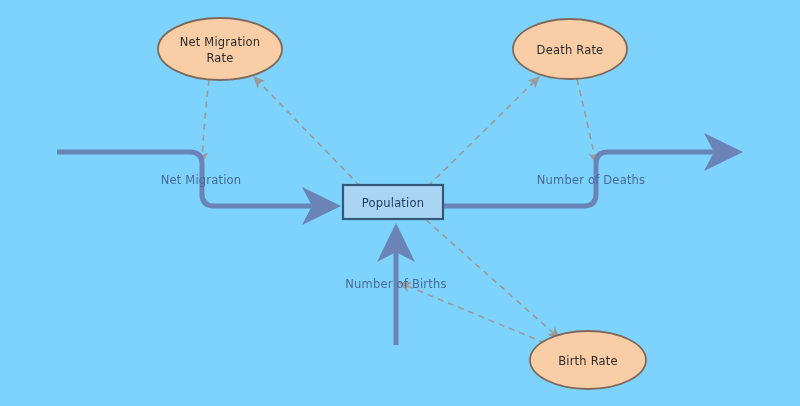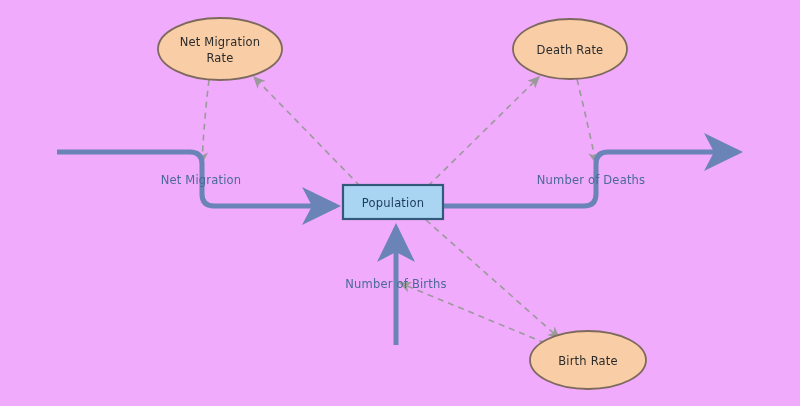--- a/index.html
+++ b/index.html
@@ -8,21 +8,21 @@
     padding: 0;
     background: #ffffff;
   }
   body {
     font-family: "Liberation Sans", sans-serif;
   }
   #diagram-canvas {
     position: relative;
     width: 800px;
     height: 406px;
-    background: #f0abfc;
+    background: #7dd3fc;
     overflow: hidden;
   }
   #diagram-svg {
     position: absolute;
     top: 0;
     left: 0;
     width: 800px;
     height: 406px;
     display: block;
   }

